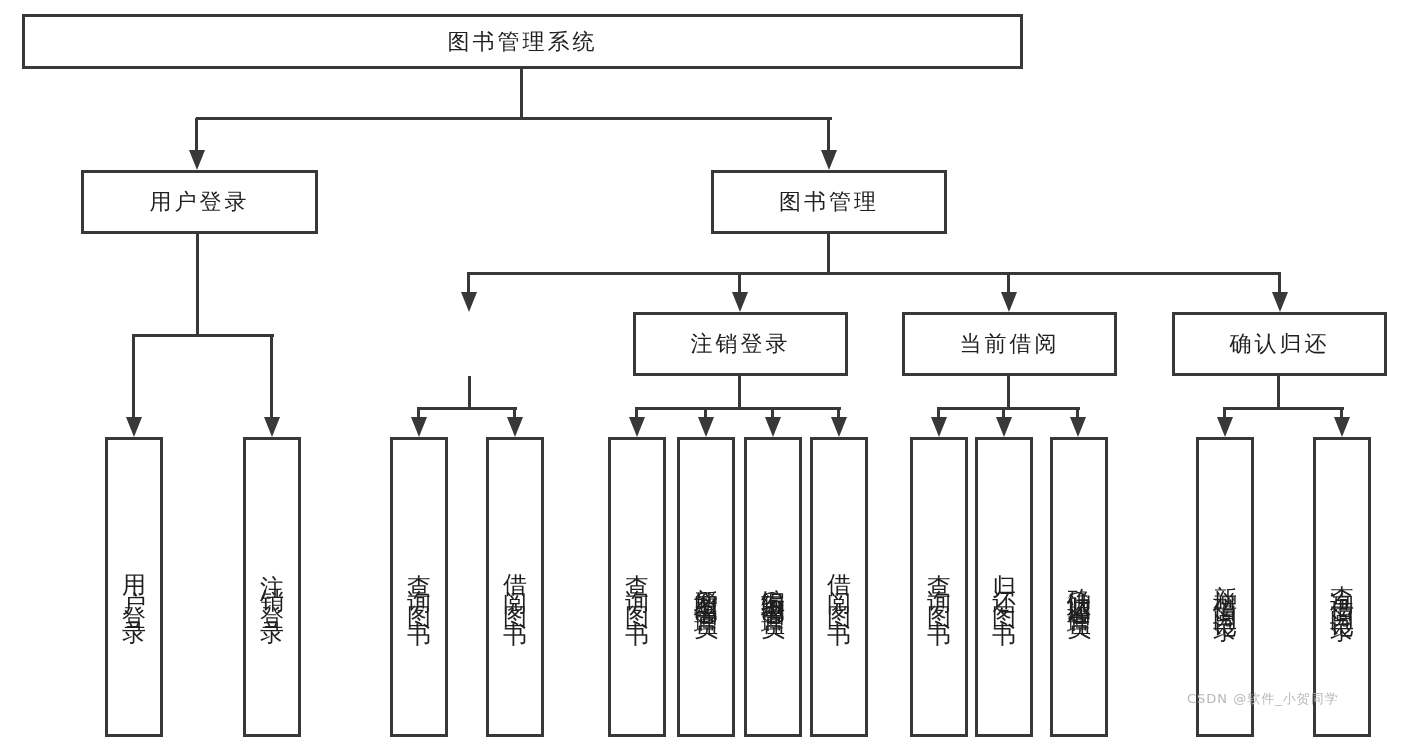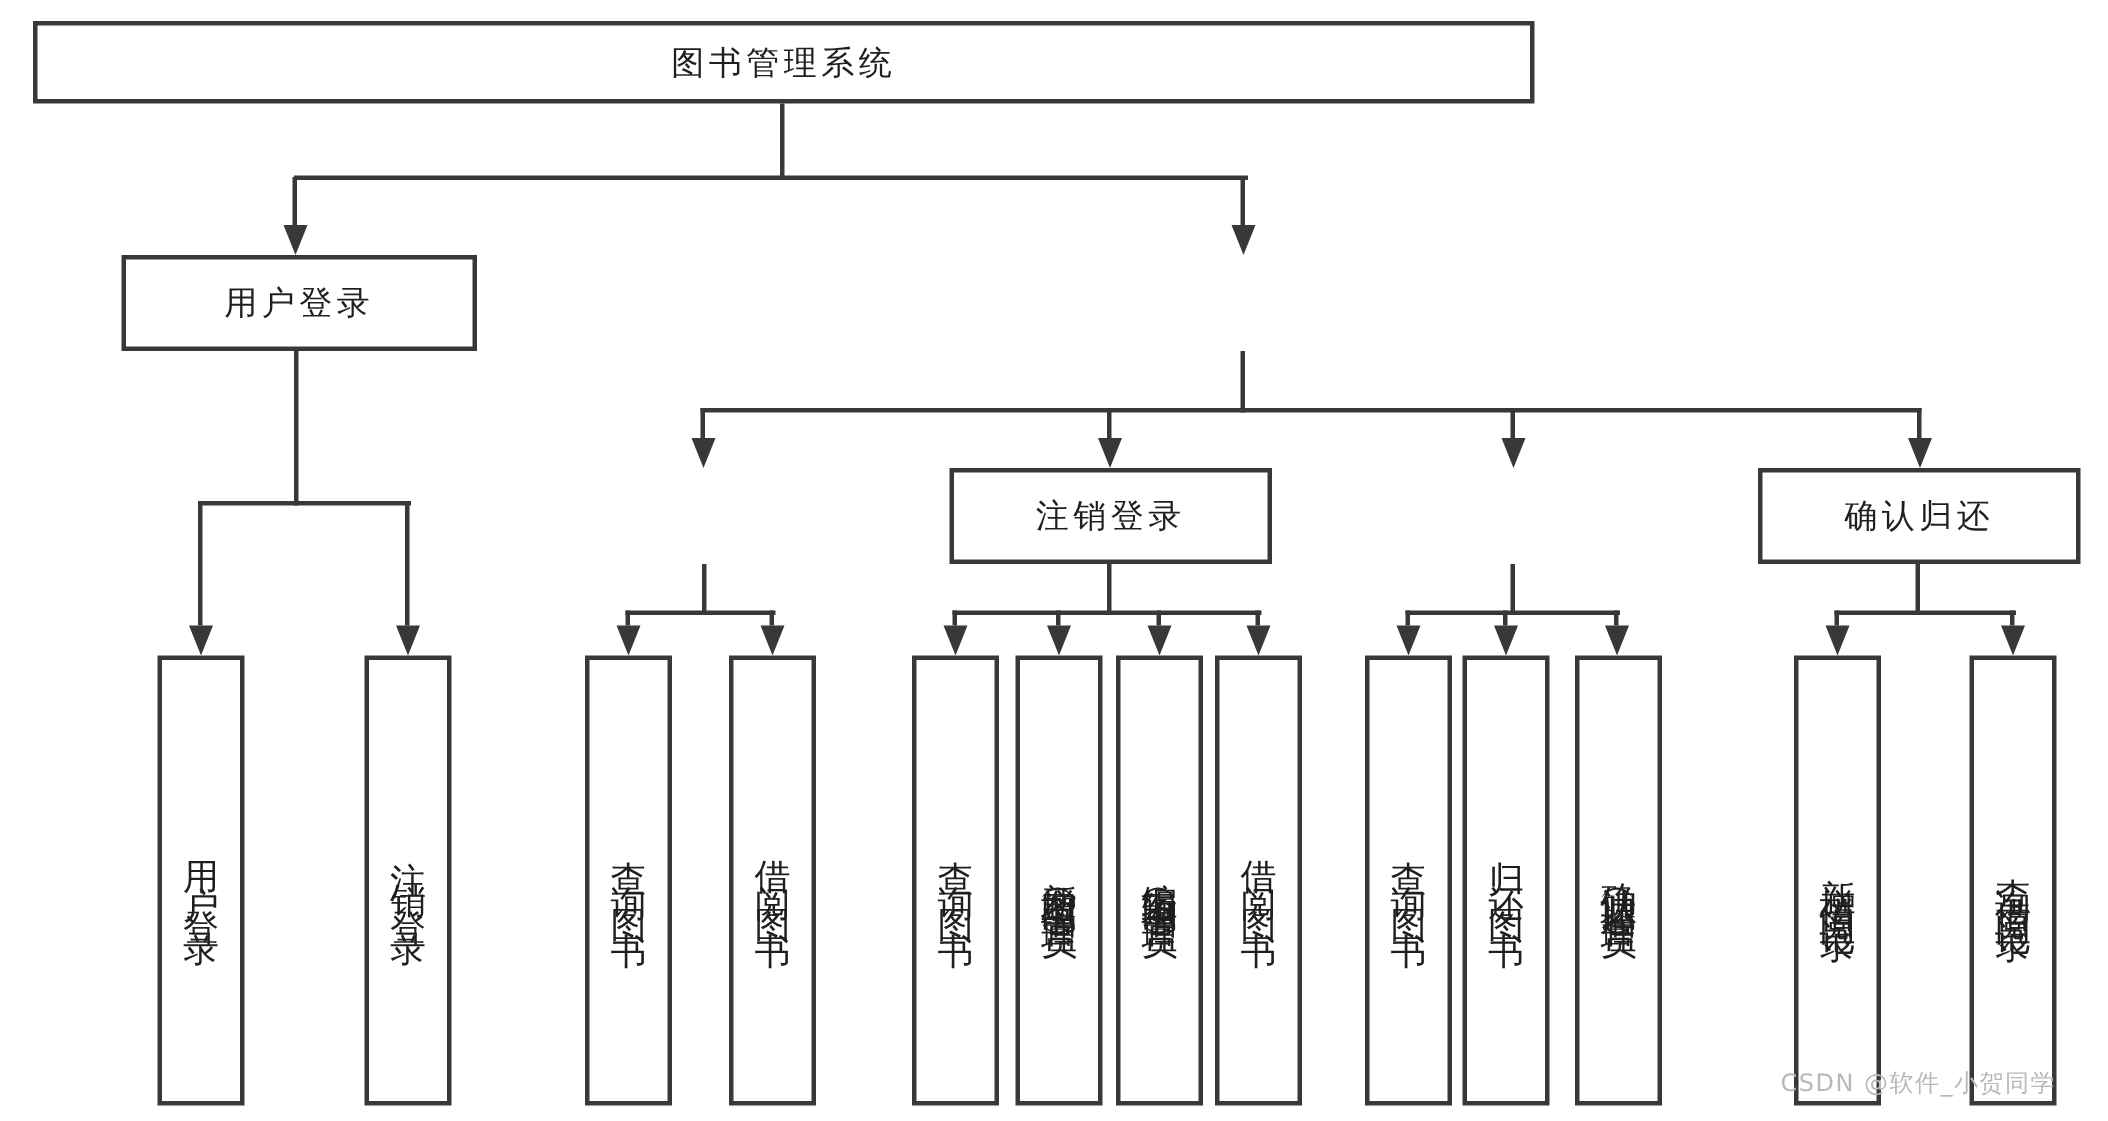--- a/index.html
+++ b/index.html
@@ -58,22 +58,22 @@
     position: absolute;
     width: 0; height: 0;
     border-left: 8px solid transparent;
     border-right: 8px solid transparent;
     border-top: 20px solid var(--line);
   }
 
   .watermark {
     position: absolute;
     left: 1187px;
-    top: 712px;
-    font-size: 16px;
+    top: 690px;
+    font-size: 13px;
     letter-spacing: 1px;
     color: var(--wm);
     white-space: nowrap;
   }
 </style>
 </head>
 <body>
 
 <div class="canvas">
 
@@ -83,20 +83,23 @@
 
   <div class="vline" style="left:520px; top:69px; height:50px;"></div>
   <div class="hline" style="left:196px; top:117px; width:636px;"></div>
   <div class="vline" style="left:195px; top:118px; height:33px;"></div>
   <div class="arrow" style="left:189px; top:150px;"></div>
   <div class="vline" style="left:827px; top:118px; height:33px;"></div>
   <div class="arrow" style="left:821px; top:150px;"></div>
 
   <div class="box" style="left:81px; top:170px; width:237px; height:64px;">
     <span class="hlabel">用户登录</span>
+  </div>
+  <div class="box" style="left:711px; top:170px; width:236px; height:64px;">
+    <span class="hlabel">图书管理</span>
   </div>
 
   <div class="vline" style="left:196px; top:234px; height:103px;"></div>
   <div class="hline" style="left:132px; top:334px; width:142px;"></div>
   <div class="vline" style="left:132px; top:334px; height:83px;"></div>
   <div class="arrow" style="left:126px; top:417px;"></div>
   <div class="vline" style="left:270px; top:334px; height:83px;"></div>
   <div class="arrow" style="left:264px; top:417px;"></div>
 
   <div class="vline" style="left:827px; top:234px; height:41px;"></div>
@@ -106,20 +109,23 @@
   <div class="vline" style="left:738px;  top:272px; height:20px;"></div>
   <div class="arrow" style="left:732px;  top:292px;"></div>
   <div class="vline" style="left:1007px; top:272px; height:20px;"></div>
   <div class="arrow" style="left:1001px; top:292px;"></div>
   <div class="vline" style="left:1278px; top:272px; height:20px;"></div>
   <div class="arrow" style="left:1272px; top:292px;"></div>
 
   <div class="box" style="left:633px; top:312px; width:215px; height:64px;">
     <span class="hlabel">注销登录</span>
   </div>
+  <div class="box" style="left:902px; top:312px; width:215px; height:64px;">
+    <span class="hlabel">当前借阅</span>
+  </div>
   <div class="box" style="left:1172px; top:312px; width:215px; height:64px;">
     <span class="hlabel">确认归还</span>
   </div>
 
   <div class="vline" style="left:468px; top:376px; height:34px;"></div>
   <div class="hline" style="left:417px; top:407px; width:100px;"></div>
   <div class="vline" style="left:417px; top:407px; height:10px;"></div>
   <div class="arrow" style="left:411px; top:417px;"></div>
   <div class="vline" style="left:513px; top:407px; height:10px;"></div>
   <div class="arrow" style="left:507px; top:417px;"></div>

